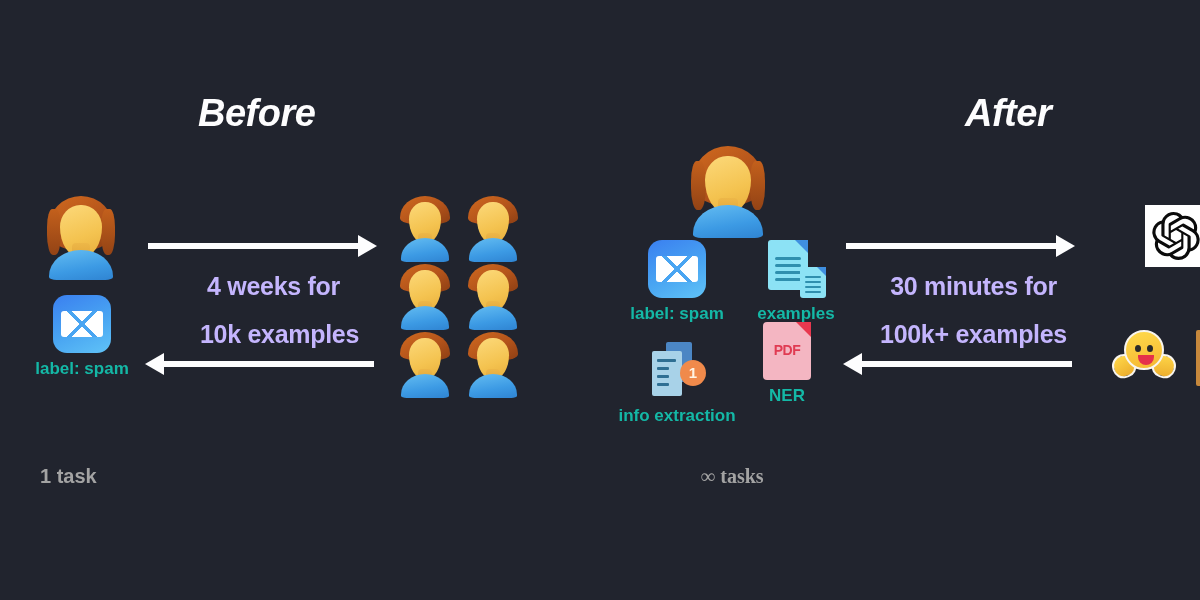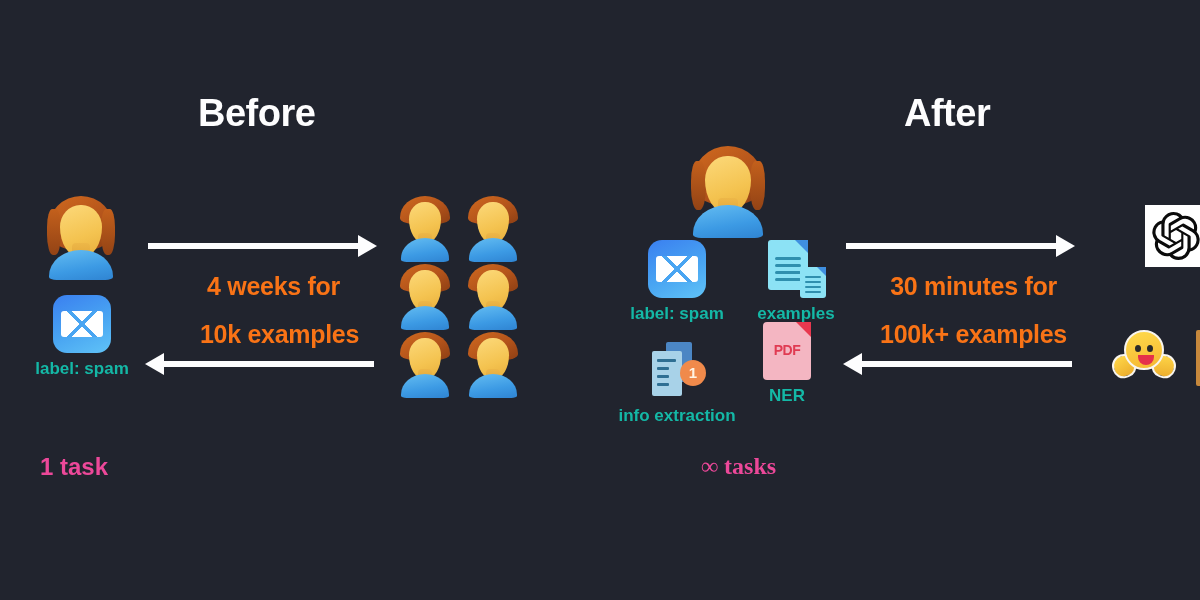--- a/index.html
+++ b/index.html
@@ -7,36 +7,37 @@
     width:1200px; height:600px;
     background:#21242e;
     font-family:"Liberation Sans", sans-serif;
     overflow:hidden;
   }
   #stage { position:relative; width:1200px; height:600px; background:#21242e; }
 
   
   .panel-title{
     position:absolute; font-size:38px; font-weight:bold; color:#fdfdfe;
-    letter-spacing:-0.5px; white-space:nowrap;
+    letter-spacing:-0.5px; white-space:nowrap;font-style:italic;
   }
   #title-before{ left:198px; top:92px; }
-  #title-after { left:904px; top:92px; }
+  #title-after { left:965px; top:92px; }
 
   
   .task-count{
-    position:absolute; font-size:24px; font-weight:bold; color:#ec4899;
+    position:absolute; font-size:20px; font-weight:bold; color:#a3a3a3;
     white-space:nowrap;
+    margin-top:12px;
   }
   #count-before{ left:40px; top:453px; }
   #count-after { left:701px; top:453px;font-family:Liberation Serif, serif; }
 
   
   .arrow-caption{
-    position:absolute; color:#f97316; font-weight:bold; font-size:25px;
+    position:absolute; color:#c4b5fd; font-weight:bold; font-size:25px;
     text-align:center; white-space:nowrap; letter-spacing:-0.3px;padding-left:27px;
   }
   #cap-before-1{ left:0; top:272px; width:520px; }
   #cap-before-2{ left:6px; top:320px; width:520px; }
   #cap-after-1 { left:700px; top:272px; width:520px; }
   #cap-after-2 { left:700px; top:272px; width:520px; top:320px; }
 
   
   .arrow{ position:absolute; height:6px; background:#fdfdfe; }
   .arrow::after{

